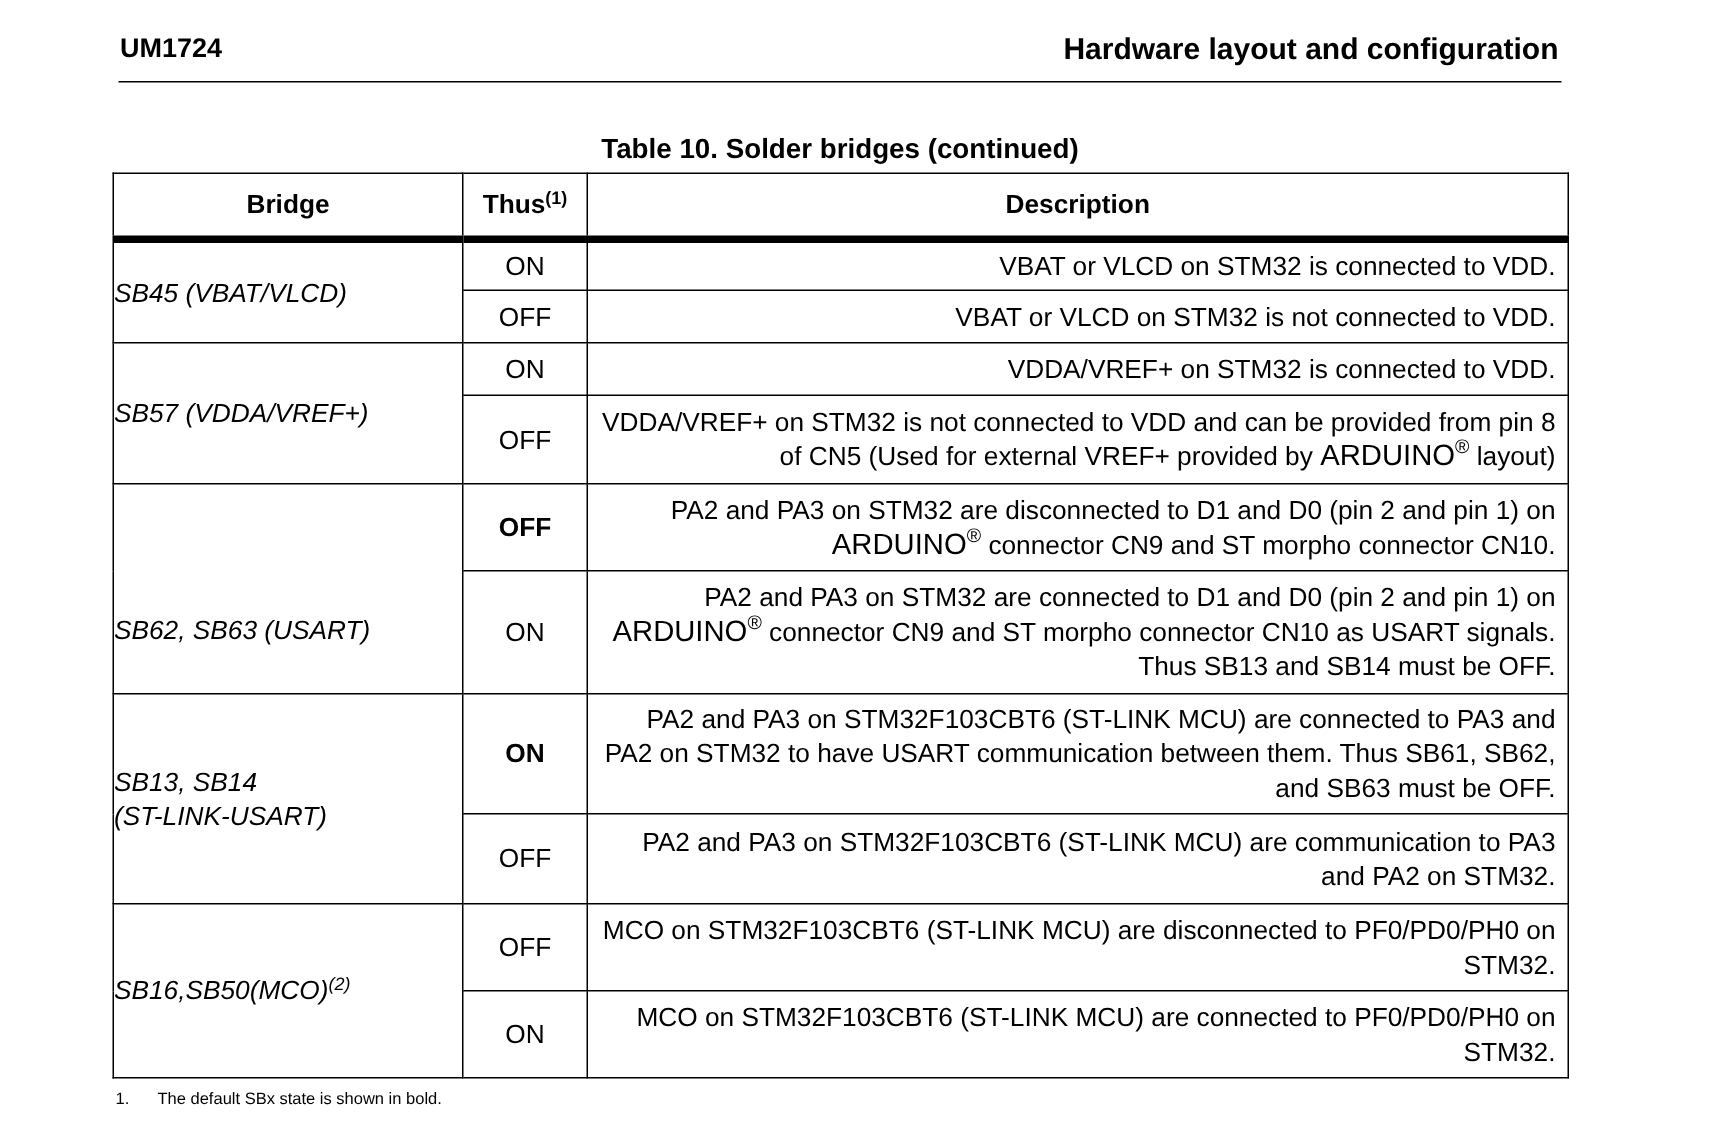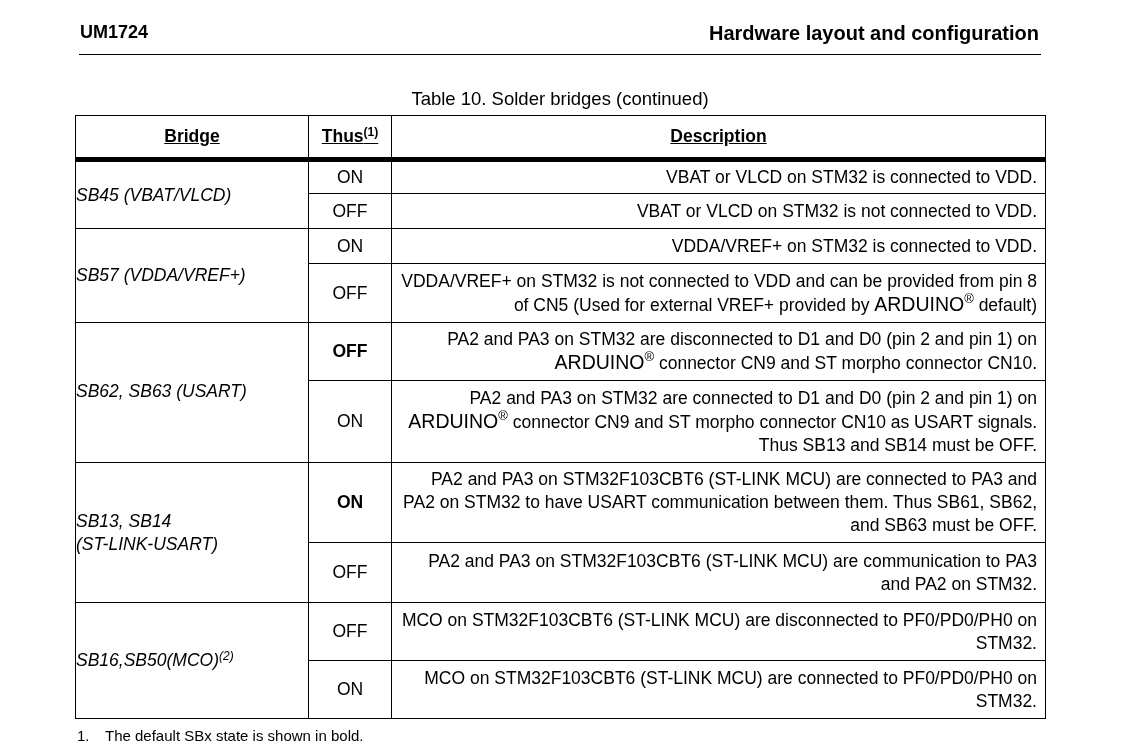--- a/index.html
+++ b/index.html
@@ -1,32 +1,32 @@
 <!DOCTYPE html>
 <html><head>
 <meta charset="utf-8">
 <style>
   html, body { margin: 0; padding: 0; background: #ffffff; }
   body { width: 1147px; height: 754px; position: relative; overflow: hidden;
          font-family: "Liberation Sans", sans-serif; color: #000; }
   .hdr-left { position: absolute; left: 80px; top: 22px; font-size: 18px; font-weight: bold; }
   .hdr-right { position: absolute; right: 108px; top: 22px; font-size: 20px; font-weight: bold; }
   .hdr-rule { position: absolute; left: 79px; top: 54px; width: 962px; height: 0; border-top: 1.5px solid #000; }
-  .caption { position: absolute; left: 0; width: 1120px; top: 88px; text-align: center; font-size: 18.5px; font-weight: normal; }
+  .caption { position: absolute; left: 0; width: 1120px; top: 88px; text-align: center; font-size: 18.5px; font-weight: bold; }
   table.sb { position: absolute; left: 75px; top: 115px; width: 970px; border-collapse: collapse; table-layout: fixed; }
   table.sb td, table.sb th { border: 1.5px solid #000; font-size: 17.5px; line-height: 23px; padding: 0; }
-  table.sb th { font-weight: bold; height: 41px; text-align: center; vertical-align: middle; border-bottom: 5px solid #000; text-decoration: underline; }
+  table.sb th { font-weight: bold; height: 41px; text-align: center; vertical-align: middle; border-bottom: 5px solid #000; }
   table.sb td.bridge { text-align: left; vertical-align: middle; font-style: italic; }
   table.sb td.state { text-align: center; vertical-align: middle; }
   table.sb td.state.bold { font-weight: bold; }
   table.sb td.desc { text-align: right; vertical-align: middle; padding: 4px 8px 4px 6px; }
   sup { font-size: 12px; vertical-align: 6px; line-height: 0; }
   .reg { font-size: 13px; vertical-align: 8px; line-height: 0; }
   .ard { font-size: 19.5px; margin-top: 22px; }
-  .footnote { position: absolute; left: 77px; top: 727px; font-size: 15px; }
+  .footnote { position: absolute; left: 77px; top: 727px; font-size: 11px; }
   .footnote .num { display: inline-block; width: 28px; }
 </style>
 </head>
 <body>
 
 <div class="hdr-left">UM1724</div>
 <div class="hdr-right">Hardware layout and configuration</div>
 <div class="hdr-rule"></div>
 
 <div class="caption">Table 10. Solder bridges (continued)</div>
@@ -56,25 +56,25 @@
       <td class="desc">VBAT or VLCD on STM32 is not connected to VDD.</td>
     </tr>
 
     <tr style="height:35px">
       <td class="bridge" rowspan="2">SB57 (VDDA/VREF+)</td>
       <td class="state">ON</td>
       <td class="desc">VDDA/VREF+ on STM32 is connected to VDD.</td>
     </tr>
     <tr style="height:59px">
       <td class="state">OFF</td>
-      <td class="desc"><span>VDDA/VREF+ on STM32 is not connected to VDD and can be provided from pin 8 of CN5 (Used for external VREF+ provided by </span><span class="ard">ARDUINO</span><span class="reg">®</span><span> default)</span></td>
+      <td class="desc"><span>VDDA/VREF+ on STM32 is not connected to VDD and can be provided from pin 8 of CN5 (Used for external VREF+ provided by </span><span class="ard">ARDUINO</span><span class="reg">®</span><span> layout)</span></td>
     </tr>
 
     <tr style="height:58px">
-      <td class="bridge" rowspan="2" style="vertical-align:top; padding-top:57px;">SB62, SB63 (USART)</td>
+      <td class="bridge" rowspan="2" style="vertical-align:top; padding-top:86px;">SB62, SB63 (USART)</td>
       <td class="state bold">OFF</td>
       <td class="desc"><span>PA2 and PA3 on STM32 are disconnected to D1 and D0 (pin 2 and pin 1) on </span><span class="ard">ARDUINO</span><span class="reg">®</span><span> connector CN9 and ST morpho connector CN10.</span></td>
     </tr>
     <tr style="height:82px">
       <td class="state">ON</td>
       <td class="desc"><span>PA2 and PA3 on STM32 are connected to D1 and D0 (pin 2 and pin 1) on </span><span class="ard">ARDUINO</span><span class="reg">®</span><span> connector CN9 and ST morpho connector CN10 as USART signals. Thus SB13 and SB14 must be OFF.</span></td>
     </tr>
 
     <tr style="height:80px">
       <td class="bridge" rowspan="2">

